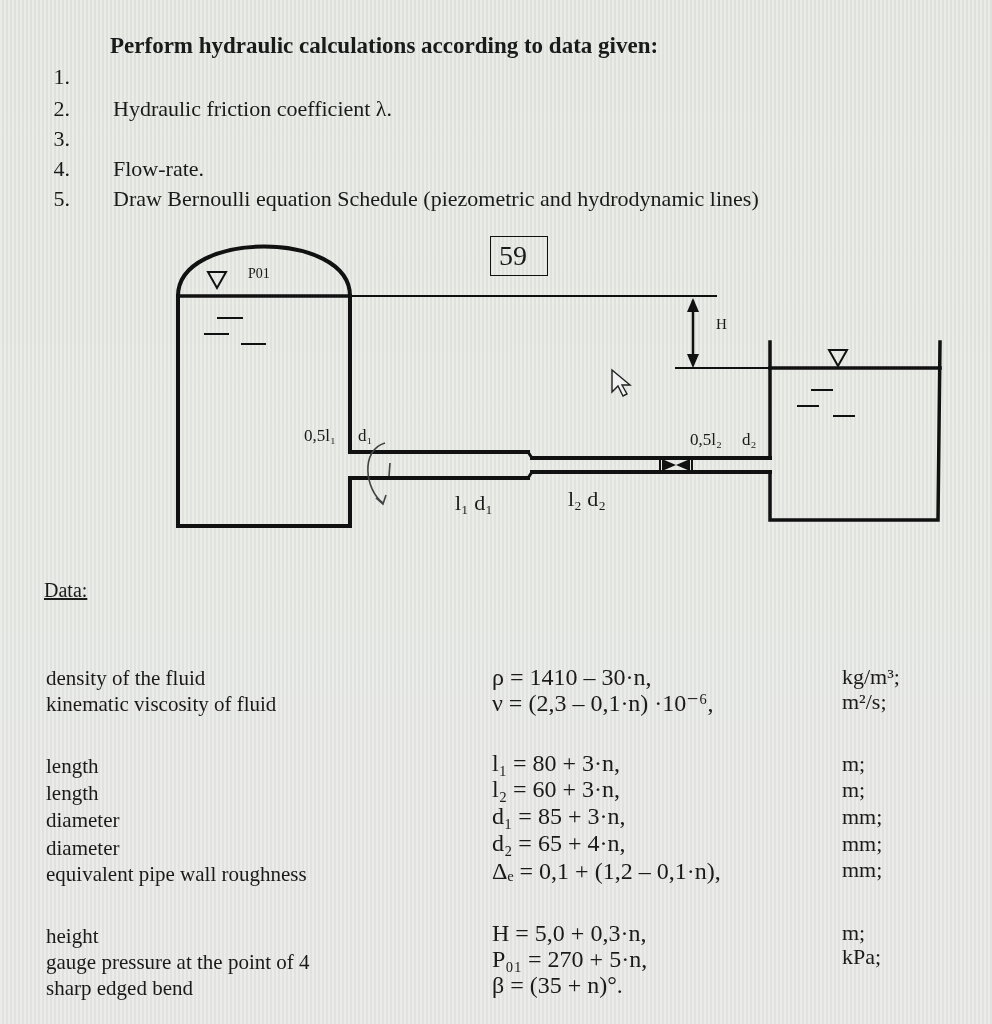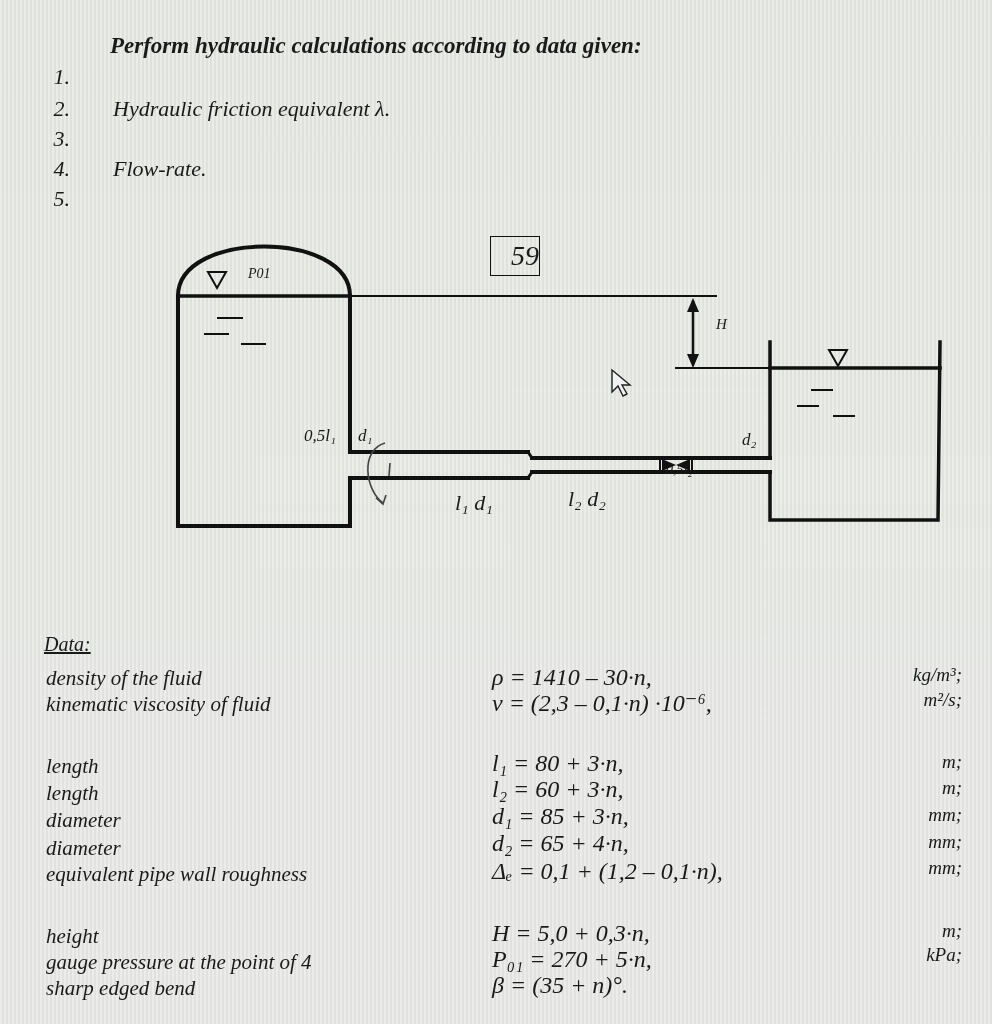--- a/index.html
+++ b/index.html
@@ -5,53 +5,54 @@
     html, body { margin: 0; padding: 0; }
     body {
       width: 992px; height: 1024px; overflow: hidden; position: relative;
       background: #e3e6e1;
       background-image:
         repeating-linear-gradient(90deg, rgba(255,255,255,0.25) 0 2px, rgba(0,0,0,0.02) 2px 4px),
         linear-gradient(180deg, #e2e6df 0%, #e4e7e2 50%, #e6e6e4 100%);
       font-family: "Liberation Serif", "DejaVu Serif", serif;
       color: #1a1a1a;
     }
-    .abs { position: absolute; white-space: nowrap; font-style: italic; }
+    .abs { position: absolute; white-space: nowrap; }
     .title { left: 110px; top: 33px; font-size: 23px; font-weight: bold; }
     .task { font-size: 22px; }
     .task .num { position: absolute; left: 0; width: 30px; text-align: right; }
     .task .txt { position: absolute; left: 45px; }
     svg.diagram { position: absolute; left: 0; top: 0; }
-    .data-head { left: 44px; top: 633px; font-size: 20px; text-decoration: underline; }
+    .data-head { left: 44px; top: 579px; font-size: 20px; text-decoration: underline; }
     .lbl { font-size: 21px; left: 46px; }
     .frm { font-size: 24px; left: 492px; }
-    .unit { font-size: 19px; text-align: right; width: 120px; left: 842px; }
+    .unit { font-size: 22px; width: 120px; left: 842px; }
   </style>
 </head>
 <body>
 
 <div class="abs title">Perform hydraulic calculations according to data given:</div>
 
 <div>
   <div class="abs task" style="left:40px; top:64px; width:900px; height:28px;">
     <span class="num">1.</span>
   </div>
   <div class="abs task" style="left:40px; top:96px; width:900px; height:28px;">
     <span class="num">2.</span>
-    <span class="txt" style="left:73px">Hydraulic friction equivalent λ.</span>
+    <span class="txt" style="left:73px">Hydraulic friction coefficient λ.</span>
   </div>
   <div class="abs task" style="left:40px; top:126px; width:900px; height:28px;">
     <span class="num">3.</span>
   </div>
   <div class="abs task" style="left:40px; top:156px; width:900px; height:28px;">
     <span class="num">4.</span>
     <span class="txt" style="left:73px">Flow-rate.</span>
   </div>
   <div class="abs task" style="left:40px; top:186px; width:900px; height:28px;">
     <span class="num">5.</span>
+    <span class="txt" style="left:73px">Draw Bernoulli equation Schedule (piezometric and hydrodynamic lines)</span>
   </div>
 </div>
 
 <svg class="diagram" width="992" height="560">
   <g stroke="#111" fill="none" stroke-linecap="square">
 
     <path d="M178 296 C 178 230, 350 230, 350 296" stroke-width="4"></path>
 
     <path d="M178 296 L178 526 L350 526 L350 478" stroke-width="4"></path>
     <path d="M350 296 L350 452" stroke-width="4"></path>
@@ -100,26 +101,26 @@
 
   <g fill="none" stroke="#444" stroke-width="1.6">
     <path d="M385 443 C 360 450, 365 490, 383 503"></path>
     <polyline points="376,498 383,504 386,495"></polyline>
     <line x1="390" y1="463" x2="389" y2="476"></line>
   </g>
 
   <path d="M612 370 L612 392 L618 386 L623 396 L627 394 L622 385 L630 385 Z" fill="#f2f2f2" stroke="#222" stroke-width="1.4"></path>
 </svg>
 
-<div class="abs" style="left:490px; top:236px; width:48px; height:38px; border:1.5px solid #111; font-size:28px; text-align:right; line-height:38px;">59</div>
+<div class="abs" style="left:490px; top:236px; width:48px; height:38px; border:1.5px solid #111; font-size:28px; text-align:left; line-height:38px;padding-left:8px;">59</div>
 <div class="abs" style="left:248px; top:266px; font-size:14px;">P01</div>
 <div class="abs" style="left:716px; top:316px; font-size:15px;">H</div>
 <div class="abs" style="left:304px; top:426px; font-size:17px;">0,5l₁</div>
 <div class="abs" style="left:358px; top:426px; font-size:17px;">d₁</div>
-<div class="abs" style="left:666px; top:430px; font-size:14px;margin-top:32px;">0,5l₂</div>
+<div class="abs" style="left:690px; top:430px; font-size:17px;">0,5l₂</div>
 <div class="abs" style="left:742px; top:430px; font-size:17px;">d₂</div>
 <div class="abs" style="left:455px; top:490px; font-size:22px;">l₁ d₁</div>
 <div class="abs" style="left:568px; top:486px; font-size:22px;">l₂ d₂</div>
 
 <div class="abs data-head">Data:</div>
 
 <div>
 
   <div class="abs lbl" style="top:666px">density of the fluid</div>
   <div class="abs frm" style="top:664px">ρ = 1410 – 30·n,</div>

